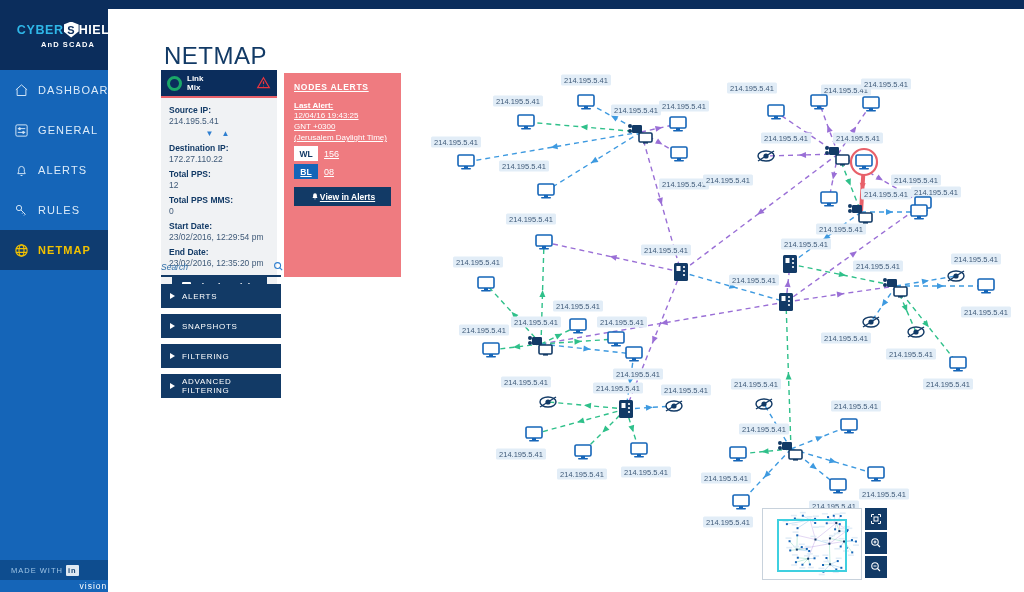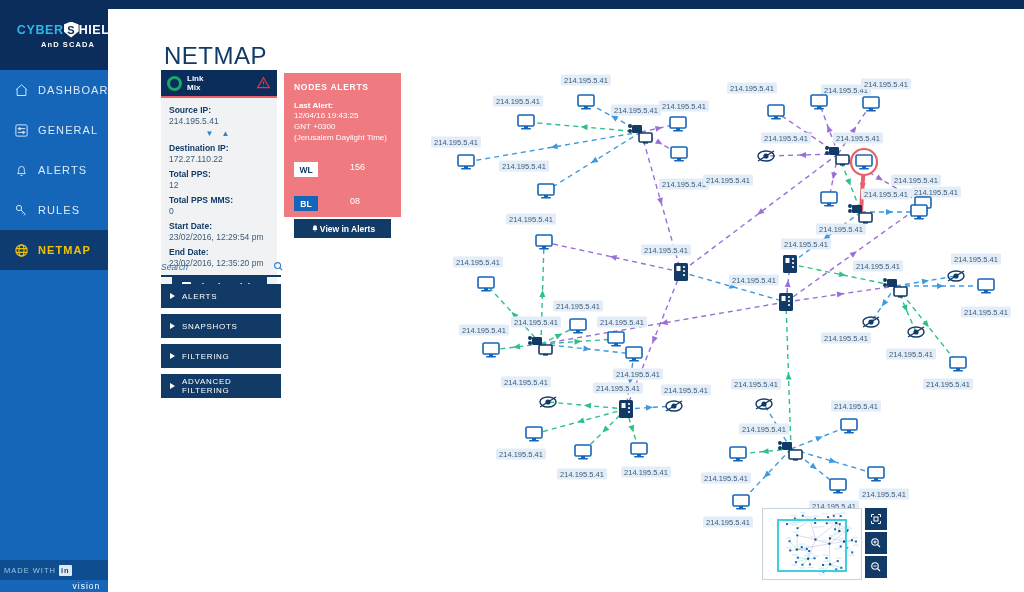--- a/index.html
+++ b/index.html
@@ -52,21 +52,21 @@
   .nav-item.active .notch {
     position:absolute; right:-1px; top:9px; width:12px; height:22px;
     background:#ffffff;
     clip-path: polygon(100% 0, 100% 100%, 0 50%);
   }
   #nav { position:absolute; top:70px; left:0; width:136px; }
 
   #invision {
     position:absolute; left:0; bottom:12px; width:108px; height:20px;
     background:#0e4d8f;
-    display:flex; align-items:center; padding-left:4px;
+    display:flex; align-items:center; padding-left:11px;
     font-size:7.5px; letter-spacing:1px; color:#9dc4e6;
   }
   #invision .inv-badge {
     background:#dfe9f2; color:#11406f; font-weight:bold; padding:1px 2px; margin:0 1px 0 3px;
     font-size:7.5px; border-radius:1px;
   }
   #invision .inv-word{ color:#ffffff; font-weight:normal; font-size:8.5px;margin-top:32px;}
 
   
   #content {
@@ -122,27 +122,27 @@
     height:24px; background:#123a66; color:#fff; font-size:8px; letter-spacing:.7px;
     display:flex; align-items:center; padding-left:9px; margin-bottom:6px; cursor:pointer;
   }
   .acc-item .tri {
     width:0;height:0;border-left:5px solid #ffffff;border-top:3.5px solid transparent;
     border-bottom:3.5px solid transparent; margin-right:7px;
   }
 
   
   #alerts-pop {
-    position:absolute; left:148px; top:64px; width:117px; height:144px;
-    background:#ef7b80; color:#ffffff; padding:9px 10px;
+    position:absolute; left:148px; top:64px; width:117px; height:204px;
+    background:#ef7b80; color:#ffffff; padding:9px 10px;text-decoration:underline;
   }
   #alerts-pop .ap-title{ font-size:8.5px; letter-spacing:.7px; font-weight:bold; }
   #alerts-pop .ap-sub{ font-size:8px; font-weight:bold; margin-top:9px;}
   #alerts-pop .ap-line{ font-size:8px; line-height:11px; }
-  .badge-row{ display:flex; align-items:flex-start; margin-top:19px;gap:26px; }
+  .badge-row{ display:flex; align-items:center; margin-top:3px; }
   .badge{ width:24px;height:15px; display:flex;align-items:center;justify-content:center;
           font-size:8.5px;font-weight:bold; margin-right:6px;}
   .badge.wl{ background:#ffffff; color:#123a66; }
   .badge.bl{ background:#1565b8; color:#ffffff; }
   .badge-num{ font-size:9px; }
   #btn-alerts{
     margin-top:8px; width:97px; height:19px; background:#123a66; color:#fff;
     display:flex;align-items:center;justify-content:center;
     font-size:8.5px;font-weight:bold;cursor:pointer;
   }

